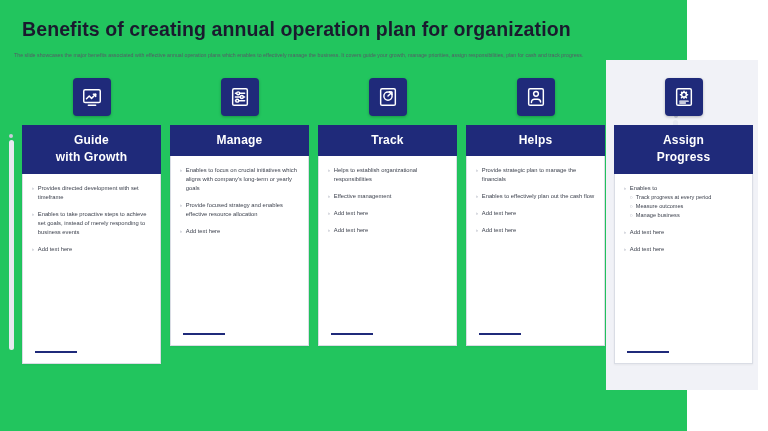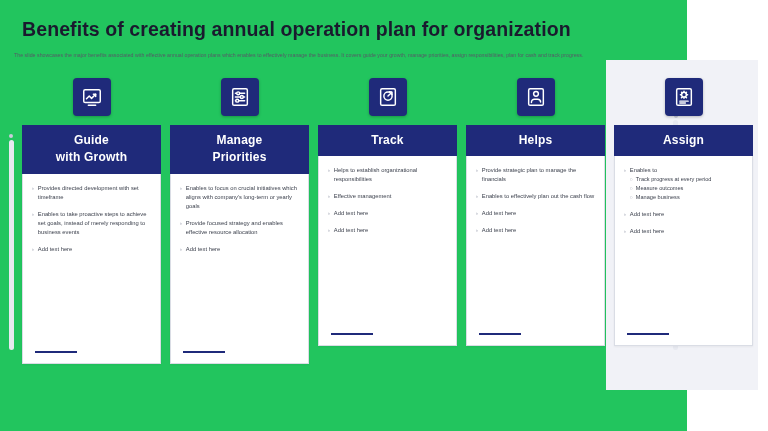--- a/index.html
+++ b/index.html
@@ -224,21 +224,20 @@
             <path d="M7 8h10"></path>
               <circle cx="10" cy="8" r="1.6" fill="#1f2a7a"></circle>
             <path d="M7 12h10"></path>
               <circle cx="14" cy="12" r="1.6" fill="#1f2a7a"></circle>
             <path d="M7 16h10"></path>
               <circle cx="9" cy="16" r="1.6" fill="#1f2a7a"></circle>
           </svg>
         </div>
         <div class="header-bar">
           <div>Manage</div>
-          <div>Priorities</div>
         </div>
         <div class="card">
           <div class="bullet">
             <span class="marker">›</span>
             <span class="text">Enables to focus on crucial initiatives which aligns with company's long-term or yearly goals</span>
           </div>
           <div class="bullet">
             <span class="marker">›</span>
             <span class="text">Provide focused strategy and enables effective resource allocation</span>
           </div>
@@ -319,20 +318,21 @@
         <div class="icon-badge">
           <svg width="22" height="22" viewBox="0 0 24 24" fill="none" stroke="#ffffff" stroke-width="1.6" stroke-linecap="round" stroke-linejoin="round">
             <rect x="4" y="3" width="16" height="18" rx="1.5"></rect>
             <circle cx="12" cy="9.5" r="2.6"></circle>
             <path d="M12 5.6v1M12 12.4v1M8.1 9.5h1M14.9 9.5h1M9.3 6.8l.7.7M14 12.2l.7.7M14.7 6.8l-.7.7M9.9 12.2l-.7.7"></path>
             <path d="M7.5 16.5h9M7.5 18.5h6"></path>
           </svg>
         </div>
         <div class="header-bar">
           <div>Assign</div>
+          <div>Progress</div>
         </div>
         <div class="card">
           <div class="bullet">
             <span class="marker">›</span>
             <span class="text">
               <span>Enables to</span>
               <span class="subbullets">
                 <span class="subbullet">
                   <span class="smarker">○</span>
                   <span>Track progress at every period</span>

